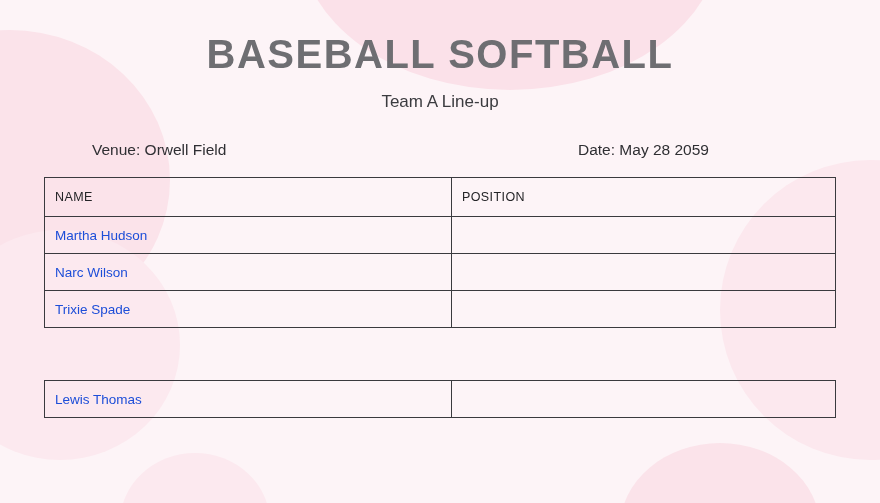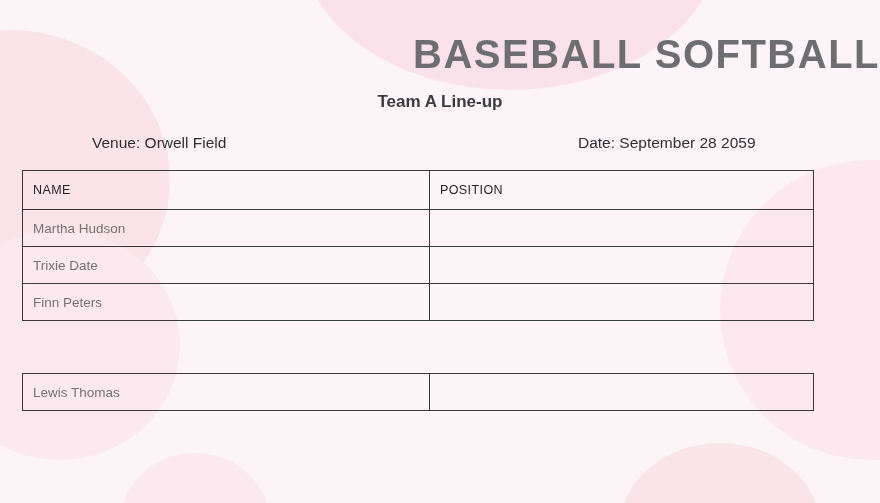--- a/index.html
+++ b/index.html
@@ -66,74 +66,74 @@
 
   .page {
     position: relative;
     width: 880px;
     height: 503px;
     z-index: 2;
     box-sizing: border-box;
   }
 
   .title {
-    text-align: right;
+    text-align: center;
     color: #6e6e72;
     font-size: 40px;
     font-weight: bold;
     letter-spacing: 1.5px;
     margin: 0;
     padding-top: 30px;
     line-height: 1.2;
   }
 
   .subtitle {
     text-align: center;
     color: #3b3b3f;
     font-size: 17px;
     margin: 0;
     padding-top: 14px;
-    font-weight: bold;
+    font-weight: normal;
   }
 
   .meta-row {
     position: relative;
     height: 36px;
-    margin-top: 22px;
+    margin-top: 29px;
   }
   .venue {
     position: absolute;
     left: 92px;
     top: 0;
     font-size: 15.5px;
     color: #2f2f33;
   }
   .date {
     position: absolute;
     left: 578px;
     top: 0;
     font-size: 15.5px;
     color: #2f2f33;
   }
 
   .table-wrap {
-    margin: 0 22px;
+    margin: 0 44px;
   }
   table.lineup {
     width: 792px;
     border-collapse: collapse;
     table-layout: fixed;
     background: transparent;
   }
   table.lineup td {
     border: 1px solid #3a3a3e;
     height: 28px;
     padding: 4px 10px;
     font-size: 13.5px;
-    color: #737373;
+    color: #1d4ed8;
     vertical-align: middle;
   }
   table.lineup td.col-name {
     width: 386px;
   }
   table.lineup tr.header td {
     font-size: 12.5px;
     letter-spacing: 0.4px;
     color: #242427;
     height: 30px;
@@ -156,40 +156,40 @@
 <div class="blob blob-5"></div>
 <div class="blob blob-6"></div>
 
 <div class="page">
 
   <h1 class="title">BASEBALL SOFTBALL</h1>
   <h2 class="subtitle">Team A Line-up</h2>
 
   <div class="meta-row">
     <div class="venue">Venue: Orwell Field</div>
-    <div class="date">Date: September 28 2059</div>
+    <div class="date">Date: May 28 2059</div>
   </div>
 
   <div class="table-wrap">
     <table class="lineup">
       <tbody>
           <tr class="header">
         <td class="col-name">NAME</td>
         <td>POSITION</td>
       </tr>
       <tr>
         <td class="col-name">Martha Hudson</td>
         <td class="empty"></td>
       </tr>
       <tr>
-        <td class="col-name">Trixie Date</td>
-        <td class="empty"></td>
-      </tr>
-      <tr>
-        <td class="col-name">Finn Peters</td>
+        <td class="col-name">Narc Wilson</td>
+        <td class="empty"></td>
+      </tr>
+      <tr>
+        <td class="col-name">Trixie Spade</td>
         <td class="empty"></td>
       </tr>
     </tbody>
       </table>
   </div>
 
   <div class="gap"></div>
 
   <div class="table-wrap">
     <table class="lineup">

